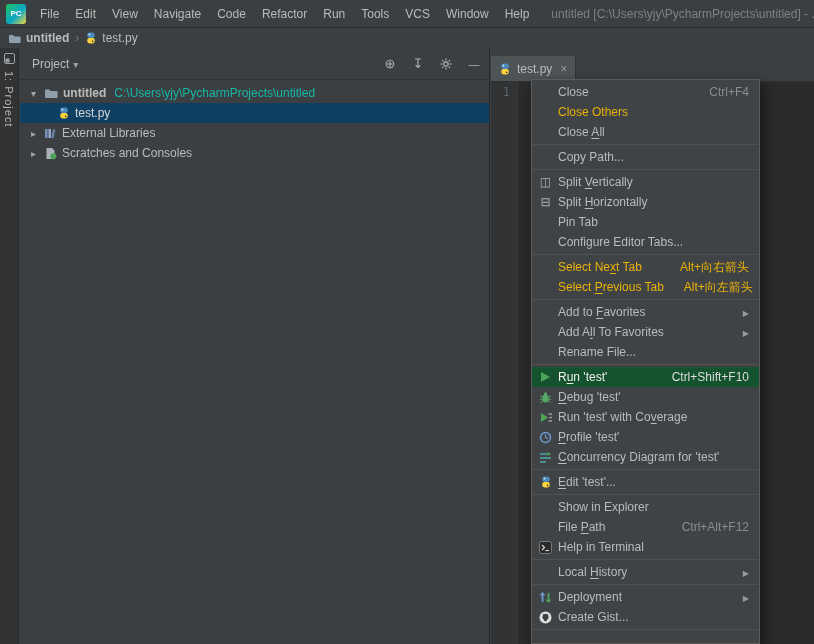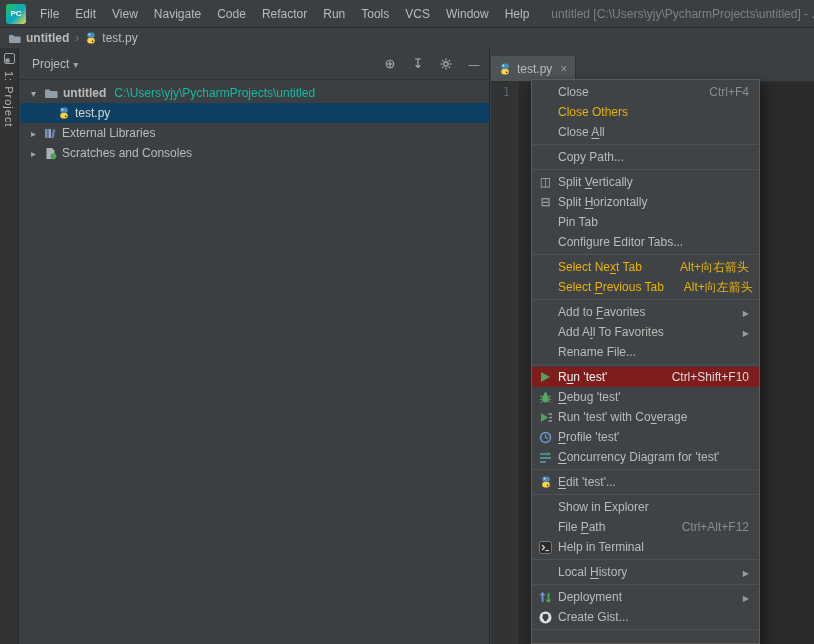--- a/index.html
+++ b/index.html
@@ -56,21 +56,21 @@
   .gutter { width:27px; background:#313335; color:#606366; text-align:right; padding:3px 7px 0 0; font-family:"DejaVu Sans Mono", monospace; border-right:1px solid #393b3d; }
 
   
   .popup { position:absolute; left:531px; top:79px; width:229px; background:#3f4345; border:1px solid #5c5c5c; box-shadow:3px 5px 12px rgba(0,0,0,.55); padding:2px 0 11px 0; z-index:10; }
   .mi { height:20px; display:flex; align-items:center; padding:0 10px 0 5px; white-space:nowrap; }
   .ic { width:17px; height:16px; margin-right:4px; flex:none; display:flex; align-items:center; justify-content:center; color:#afb1b3; }
   .sc { margin-left:auto; color:#8c8c8c; padding-left:20px; }
   .sub { margin-left:auto; }
   .sub::before { content:"▶"; font-size:8px; color:#9b9b9b; }
   .mi.disabled .lbl, .mi.disabled .sc { color:#eab308; }
-  .mi.hl { background:#7f1d1d; }
+  .mi.hl { background:#14532d; }
   .mi.hl .lbl { color:#f0f0f0; }
   .mi.hl .sc { color:#dcdcdc; }
   .msep { height:1px; background:#515151; margin:2px 1px; }
   .lbl u { text-underline-offset:2px; }
   .gi-splitv::before { content:"◫"; font-size:12px; }
   .gi-splith::before { content:"⊟"; font-size:12px; }
   .tri { width:0; height:0; border-left:9px solid #4fa45a; border-top:5px solid transparent; border-bottom:5px solid transparent; }
 </style>
 </head>
 <body>

